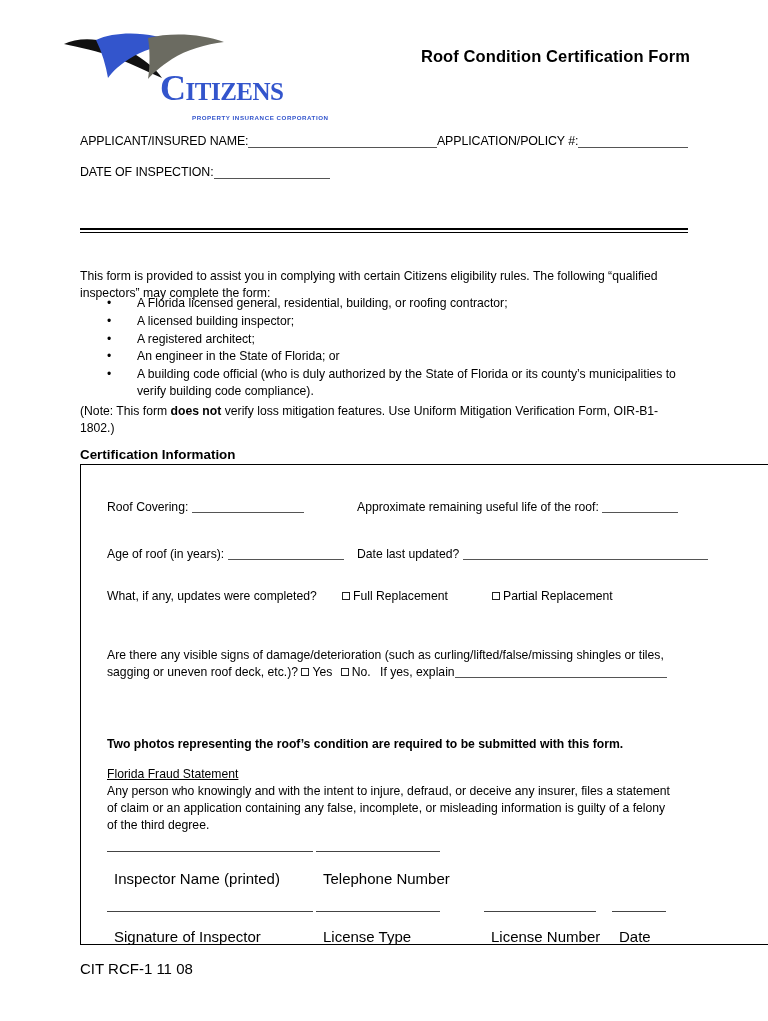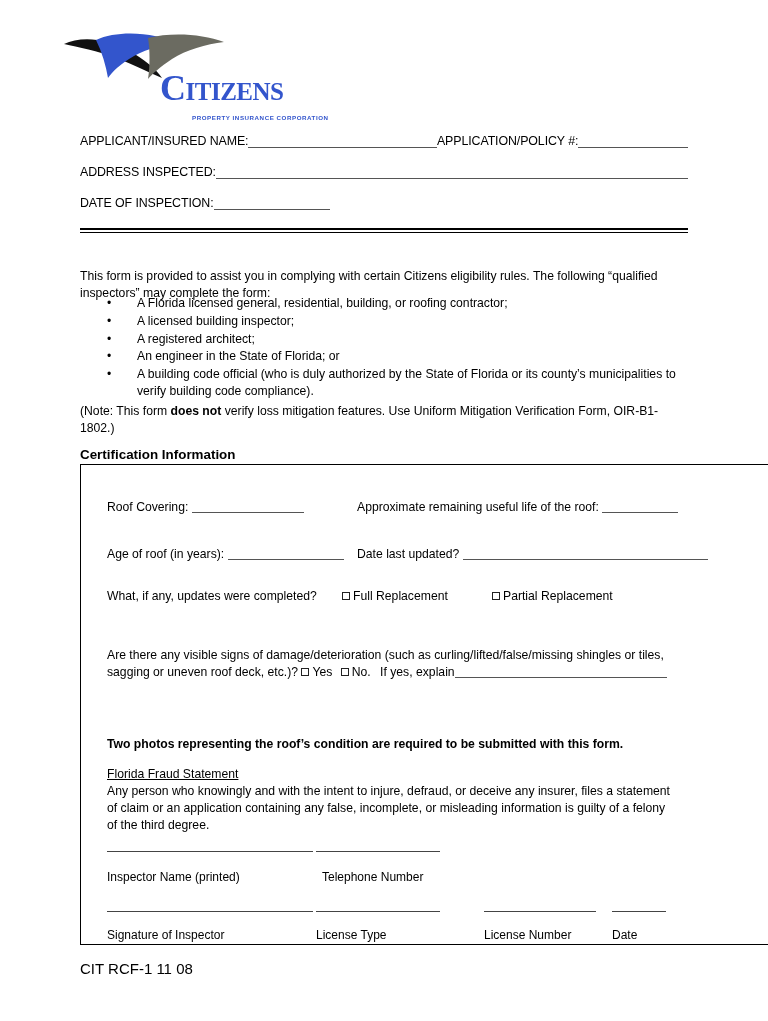--- a/index.html
+++ b/index.html
@@ -215,22 +215,23 @@
   }
 
   
   .sigline {
     position: absolute;
     border-top: 1px solid #444;
     height: 0;
   }
   .siglabel {
     position: absolute;
-    font-size: 12px;
-    white-space: nowrap;
+    font-size: 15px;
+    white-space: nowrap;
+    margin-left: 7px;
   }
 
   .footer {
     position: absolute;
     left: 80px;
     top: 960px;
     font-size: 15px;
   }
 </style>
 </head>
@@ -243,35 +244,32 @@
     <div class="logo-block">
       <svg class="logo-swoosh" viewBox="0 0 200 52">
         <path d="M2 16 C18 8 44 10 66 22 C82 31 94 41 100 50 C86 44 70 36 54 30 C36 23 16 19 2 16 Z" fill="#111111"></path>
         <path d="M34 12 C56 2 92 4 118 16 C104 16 86 20 72 28 C58 36 50 44 46 50 C44 38 40 24 34 12 Z" fill="#3355cc"></path>
         <path d="M86 10 C110 4 140 6 162 14 C144 16 124 22 110 31 C98 39 90 46 86 51 C88 38 88 22 86 10 Z" fill="#6b6b61"></path>
       </svg>
       <div class="logo-word">Citizens</div>
       <div class="logo-sub">PROPERTY INSURANCE CORPORATION</div>
     </div>
 
+    <div class="header-title">Roof Condition Certification Form</div>
   </div>
 
   <div class="fields">
 
     <div class="field-row">
       <span class="field-label">APPLICANT/INSURED NAME:</span>
       <span class="rule w-name"></span>
       <span class="field-label">APPLICATION/POLICY #:</span>
       <span class="rule w-policy"></span>
     </div>
 
-    <div class="field-row">
-      <span class="field-label">ADDRESS INSPECTED:</span>
-      <span class="rule rule-grow"></span>
-    </div>
 
     <div class="field-row">
       <span class="field-label">DATE OF INSPECTION:</span>
       <span class="rule w-date"></span>
     </div>
 
   </div>
 
   <div class="sep"></div>
 
@@ -345,21 +343,21 @@
 
       <div class="cb-row bold" style="left:26px; top:272px;">Two photos representing the roof’s condition are required to be submitted with this form.</div>
 
       <div class="cb-row u-head" style="left:26px; top:302px;">Florida Fraud Statement</div>
       <div class="cb-para" style="left:26px; top:318px; width:570px;">Any person who knowingly and with the intent to injure, defraud, or deceive any insurer, files a statement of claim or an application containing any false, incomplete, or misleading information is guilty of a felony of the third degree.</div>
 
       <div class="sigline" style="left:26px; top:386px; width:206px;"></div>
       <div class="siglabel" style="left:26px; top:405px;">Inspector Name (printed)</div>
 
       <div class="sigline" style="left:235px; top:386px; width:124px;"></div>
-      <div class="siglabel" style="left:241px; top:405px;text-align:right;">Telephone Number</div>
+      <div class="siglabel" style="left:235px; top:405px;text-align:right;">Telephone Number</div>
 
       <div class="sigline" style="left:26px; top:446px; width:206px;"></div>
       <div class="siglabel" style="left:26px; top:463px;">Signature of Inspector</div>
 
       <div class="sigline" style="left:235px; top:446px; width:124px;"></div>
       <div class="siglabel" style="left:235px; top:463px;">License Type</div>
 
       <div class="sigline" style="left:403px; top:446px; width:112px;"></div>
       <div class="siglabel" style="left:403px; top:463px;">License Number</div>
 

